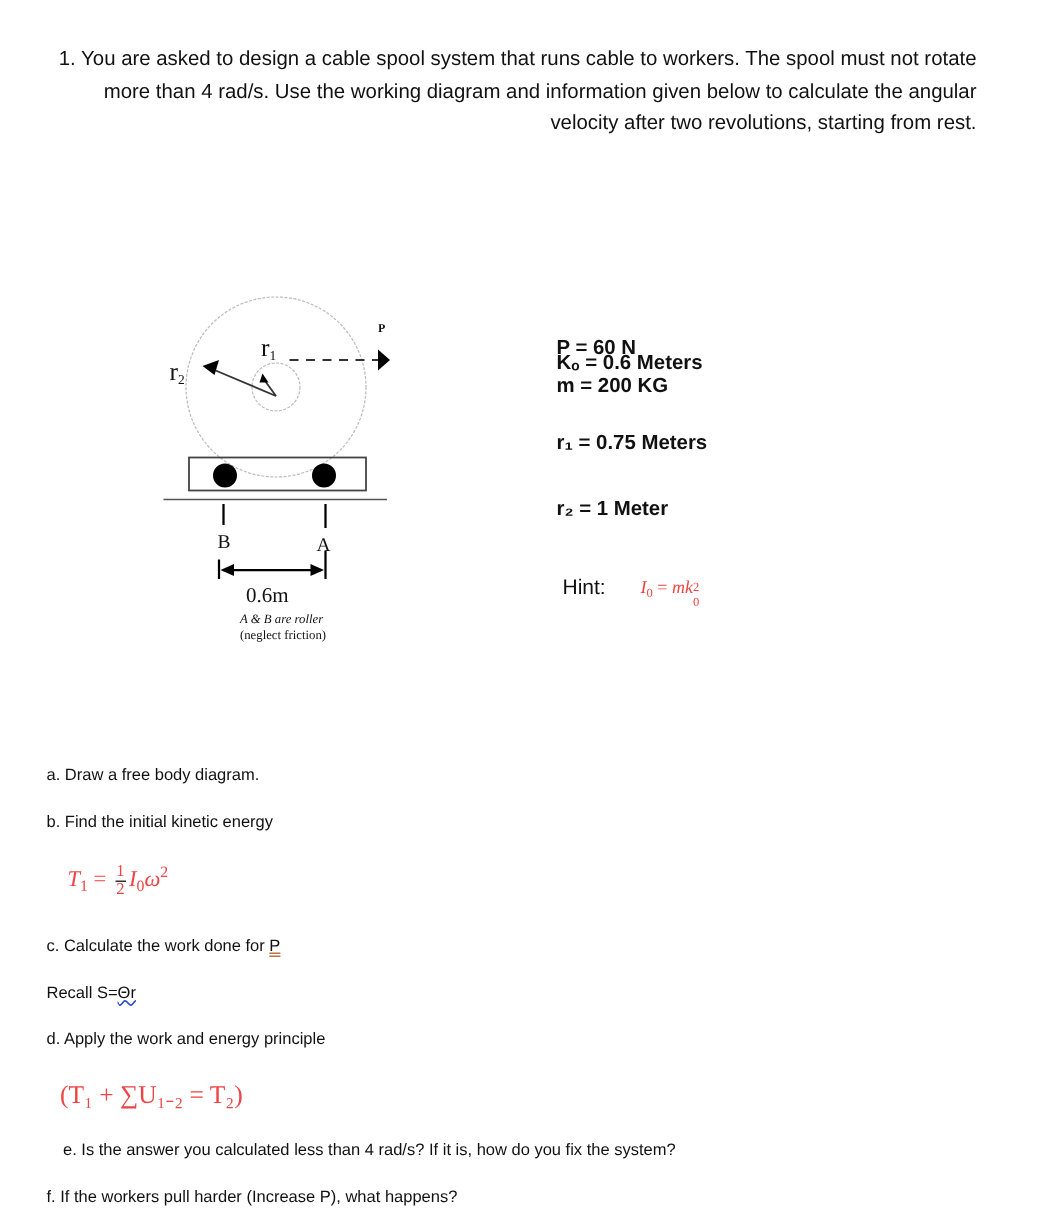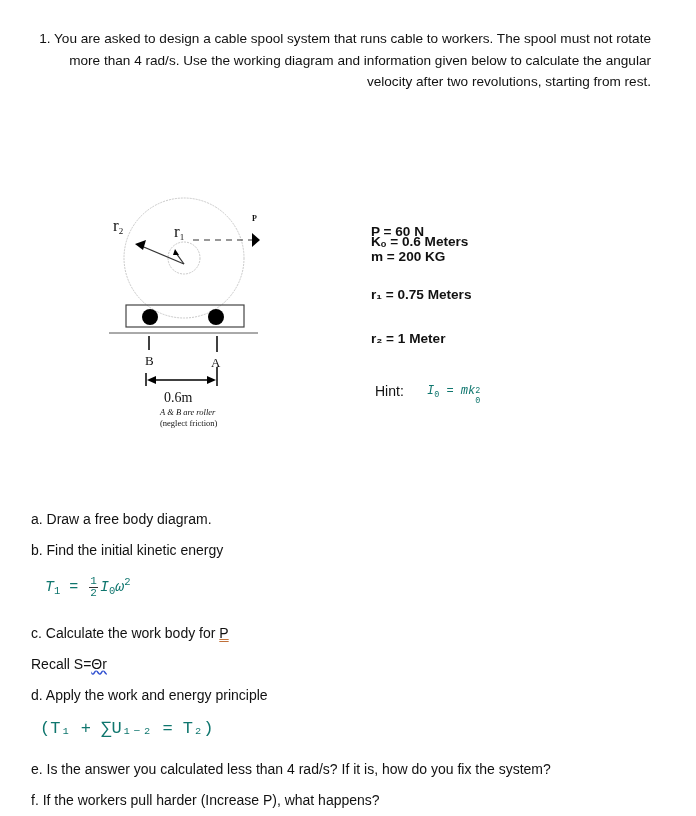--- a/index.html
+++ b/index.html
@@ -1,23 +1,23 @@
 <!DOCTYPE html>
 <html><head>
 <meta charset="utf-8">
 <style>
   html, body { margin: 0; padding: 0; background: #ffffff; }
   body { width: 696px; height: 816px; position: relative; overflow: hidden;
          font-family: "Liberation Sans", "DejaVu Sans", sans-serif; color: #111; }
   .abs { position: absolute; white-space: nowrap; }
   .para { position: absolute; left: 31px; width: 620px; font-size: 13.6px; line-height: 21.5px; text-align: right; }
-  .line { position: absolute; left: 31px; font-size: 14px; white-space: nowrap; }
+  .line { position: absolute; left: 31px; font-size: 11px; white-space: nowrap; }
   .given { position: absolute; left: 371px; font-size: 13.6px; white-space: nowrap; font-weight: bold; }
   .serif { font-family: "Liberation Serif", "DejaVu Serif", serif; }
-  .math { font-family: Liberation Mono, monospace; color: #0f766e; }
+  .math { font-family: Liberation Serif, serif; color: #ef4444; }
   .math i { font-style: italic; }
   .sub { font-size: 70%; vertical-align: -3px; }
   .sup { font-size: 70%; vertical-align: 6px; }
   .frac { display: inline-block; vertical-align: middle; text-align: center; font-size: 11px; line-height: 11px; margin: 0 2px; }
   .frac .num { display: block; border-bottom: 1px solid #333; padding: 0 1px; }
   .frac .den { display: block; }
   .underline-orange { text-decoration: underline; text-decoration-color: #c0703a; text-decoration-style: double; }
   .squiggle { text-decoration: underline; text-decoration-color: #3050d0; text-decoration-style: wavy; }
   svg { position: absolute; left: 0; top: 0; }
 </style>
@@ -60,21 +60,21 @@
     <line x1="146" y1="373" x2="146" y2="386" stroke="#000" stroke-width="1.5"></line>
     <line x1="217" y1="367" x2="217" y2="386" stroke="#000" stroke-width="1.5"></line>
 
     <line x1="149" y1="380" x2="214" y2="380" stroke="#000" stroke-width="1.5"></line>
     <path d="M147,380 L156,376 L156,384 z" fill="#000"></path>
     <path d="M216,380 L207,376 L207,384 z" fill="#000"></path>
   </svg>
 
   <div class="abs serif" style="left:252px; top:214px; font-size:8px; font-weight:bold;">P</div>
   <div class="abs serif" style="left:174px; top:222px; font-size:17px;"><span>r</span><span class="sub" style="font-size:9px;">1</span></div>
-  <div class="abs serif" style="left:113px; top:216px; font-size:17px;"><span>r</span><span class="sub" style="font-size:9px;">2</span></div>
+  <div class="abs serif" style="left:113px; top:238px; font-size:17px;"><span>r</span><span class="sub" style="font-size:9px;">2</span></div>
   <div class="abs serif" style="left:145px; top:353px; font-size:13px;">B</div>
   <div class="abs serif" style="left:211px; top:355px; font-size:13px;">A</div>
   <div class="abs serif" style="left:164px; top:390px; font-size:14px;">0.6m</div>
   <div class="abs serif" style="left:160px; top:407px; font-size:8.5px;font-style:italic;">A &amp; B are roller</div>
   <div class="abs serif" style="left:160px; top:418px; font-size:8.5px;">(neglect friction)</div>
 </div>
 
 <div>
   <div class="given" style="top:224px;">P = 60 N</div>
   <div class="given" style="top:234px;">Kₒ = 0.6 Meters</div>
@@ -88,22 +88,22 @@
   <i>I</i><span class="sub">0</span><span> = </span><i>mk</i><span style="display:inline-block; position:relative; width:6px; font-size:70%;"><span style="position:absolute; top:-8px; left:0;">2</span><span style="position:absolute; top:2px; left:0;">0</span></span>
 </div>
 
 <div class="line" style="top:511px;">a. Draw a free body diagram.</div>
 <div class="line" style="top:542px;">b. Find the initial kinetic energy</div>
 
 <div class="abs math" style="left:45px; top:576px; font-size:15px;">
   <i>T</i><span class="sub">1</span><span> = </span><span class="frac"><span class="num">1</span><span class="den">2</span></span><i>I</i><span class="sub">0</span><i>ω</i><span class="sup">2</span>
 </div>
 
-<div class="line" style="top:625px;"><span>c. Calculate the work body for </span><span class="underline-orange">P</span></div>
+<div class="line" style="top:625px;"><span>c. Calculate the work done for </span><span class="underline-orange">P</span></div>
 
 <div class="line" style="top:656px;"><span>Recall S=</span><span class="squiggle">Θr</span></div>
 
 <div class="line" style="top:687px;">d. Apply the work and energy principle</div>
 
 <div class="abs math" style="left:40px; top:717px; font-size:17px;">(T₁ + ∑U₁₋₂ = T₂)</div>
 
-<div class="line" style="top:761px;">e. Is the answer you calculated less than 4 rad/s? If it is, how do you fix the system?</div>
+<div class="line" style="top:761px;margin-left:11px;">e. Is the answer you calculated less than 4 rad/s? If it is, how do you fix the system?</div>
 <div class="line" style="top:792px;">f. If the workers pull harder (Increase P), what happens?</div>
 
 </body></html>

